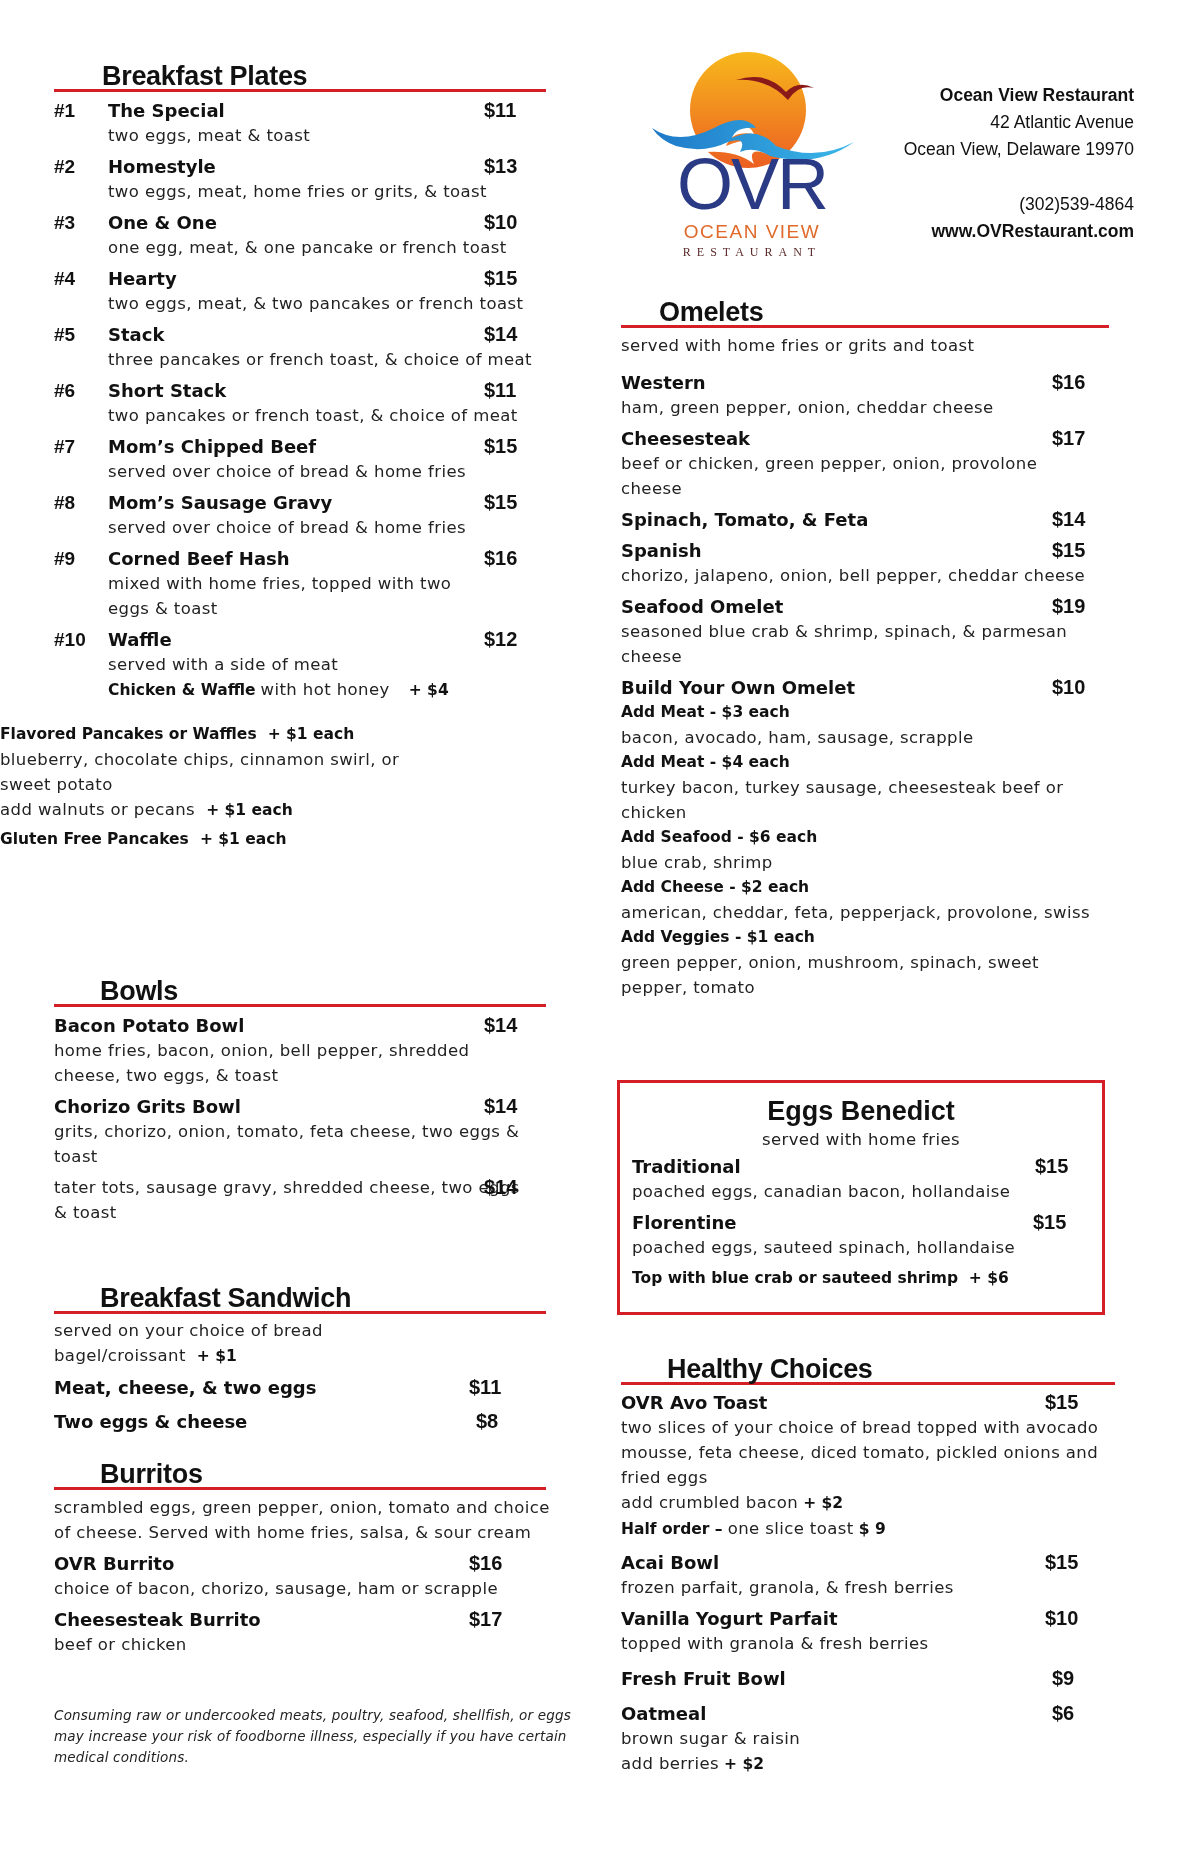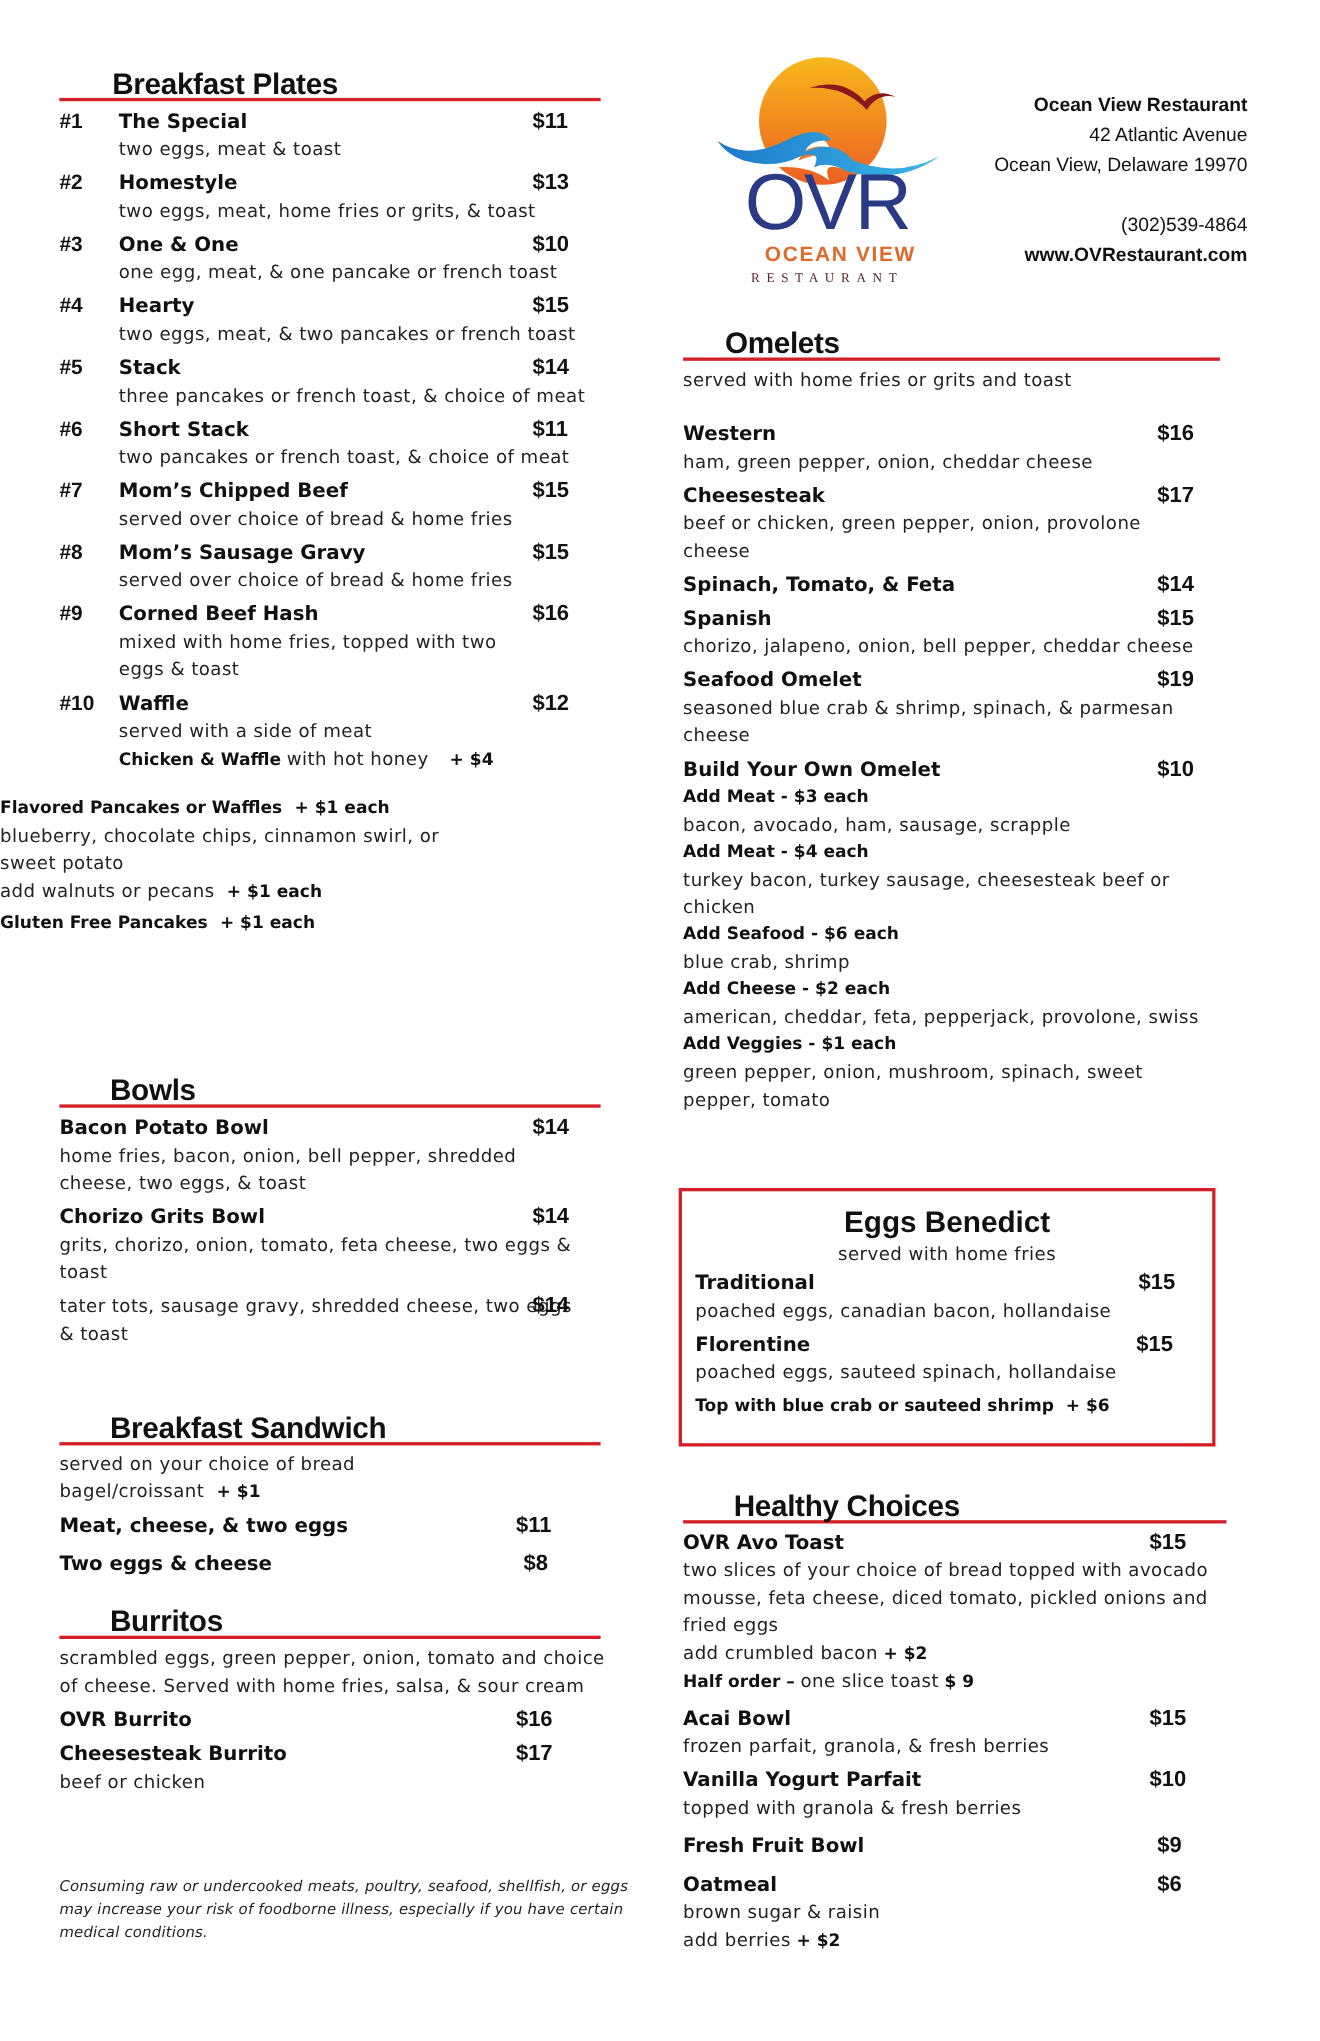--- a/index.html
+++ b/index.html
@@ -155,20 +155,21 @@
 </div>
 
 <div class="sec-head col-left" style="top:1453px;">
   <span class="ttl" style="left:46px;">Burritos</span>
 </div>
 <div class="abs col-left" style="top:1495px;">
   <div class="idesc" style="width:500px;">scrambled eggs, green pepper, onion, tomato and choice of cheese. Served with home fries, salsa, &amp; sour cream</div>
   <div class="row" style="margin-top:6px;">
     <div class="iname">OVR Burrito</div>
     <span class="iprice" style="left:415px;">$16</span>
+    <div class="idesc" style="white-space:nowrap;">choice of bacon, chorizo, sausage, ham or scrapple</div>
   </div>
   <div class="row gap6">
     <div class="iname">Cheesesteak Burrito</div>
     <span class="iprice" style="left:415px;">$17</span>
     <div class="idesc">beef or chicken</div>
   </div>
 </div>
 
 <div class="abs disc" style="left:54px; top:1705px; width:520px;">Consuming raw or undercooked meats, poultry, seafood, shellfish, or eggs may increase your risk of foodborne illness, especially if you have certain medical conditions.</div>
 
@@ -183,38 +184,38 @@
         <stop offset="0" stop-color="#1e78c8"></stop>
         <stop offset="1" stop-color="#3ab8e8"></stop>
       </linearGradient>
     </defs>
     <circle cx="112" cy="68" r="58" fill="url(#sun)"></circle>
     <path d="M100 38 Q130 28 150 50 Q162 38 178 46 Q162 42 152 58 Q132 36 100 38 Z" fill="#8a1a1a"></path>
     <path d="M14 88 Q40 110 80 90 Q110 74 118 92 Q96 88 90 104 Q124 90 132 112 Q110 104 118 122 Q100 108 70 110 Q40 112 14 88 Z" fill="#ffffff"></path>
     <path d="M16 86 Q42 104 78 86 Q108 70 120 86 Q100 84 96 96 Q122 84 140 104 Q180 120 218 100 Q182 126 134 114 Q118 104 104 110 Q112 94 92 100 Q68 112 40 104 Q24 98 16 86 Z" fill="url(#wave)"></path>
   </svg>
   <div style="position:absolute; left:16px; top:106px; width:200px; text-align:center; font-family:'Liberation Sans', sans-serif; font-size:72px; line-height:72px; color:#2b3a84; letter-spacing:-2px;">OVR</div>
-  <div style="position:absolute; left:28px; top:180px; width:200px; text-align:center; font-family:'Liberation Sans', sans-serif; font-weight:bold; font-size:19px; line-height:20px; color:#e06a2c; letter-spacing:1.5px;">OCEAN VIEW</div>
+  <div style="position:absolute; left:16px; top:180px; width:200px; text-align:center; font-family:'Liberation Sans', sans-serif; font-weight:normal; font-size:19px; line-height:20px; color:#e06a2c; letter-spacing:1.5px;">OCEAN VIEW</div>
   <div style="position:absolute; left:16px; top:203px; width:200px; text-align:center; font-family:'Liberation Serif', serif; font-size:12px; line-height:14px; color:#5a2a2a; letter-spacing:6px;">RESTAURANT</div>
 </div>
 
 <div class="info">
   <div class="b">Ocean View Restaurant</div>
   <div>42 Atlantic Avenue</div>
   <div>Ocean View, Delaware 19970</div>
   <div style="margin-top:28px;">(302)539-4864</div>
   <div class="b">www.OVRestaurant.com</div>
 </div>
 
 <div class="sec-head col-right" style="top:291px;">
   <span class="ttl" style="left:38px;">Omelets</span>
 </div>
 <div class="abs col-right" style="top:333px;">
   <div class="idesc">served with home fries or grits and toast</div>
-  <div class="row" style="margin-top:24px;">
+  <div class="row" style="margin-top:12px;">
     <div class="iname">Western</div>
     <span class="iprice" style="left:431px;">$16</span>
     <div class="idesc">ham, green pepper, onion, cheddar cheese</div>
   </div>
   <div class="row gap6">
     <div class="iname">Cheesesteak</div>
     <span class="iprice" style="left:431px;">$17</span>
     <div class="idesc" style="width:480px;">beef or chicken, green pepper, onion, provolone cheese</div>
   </div>
   <div class="row gap6">

